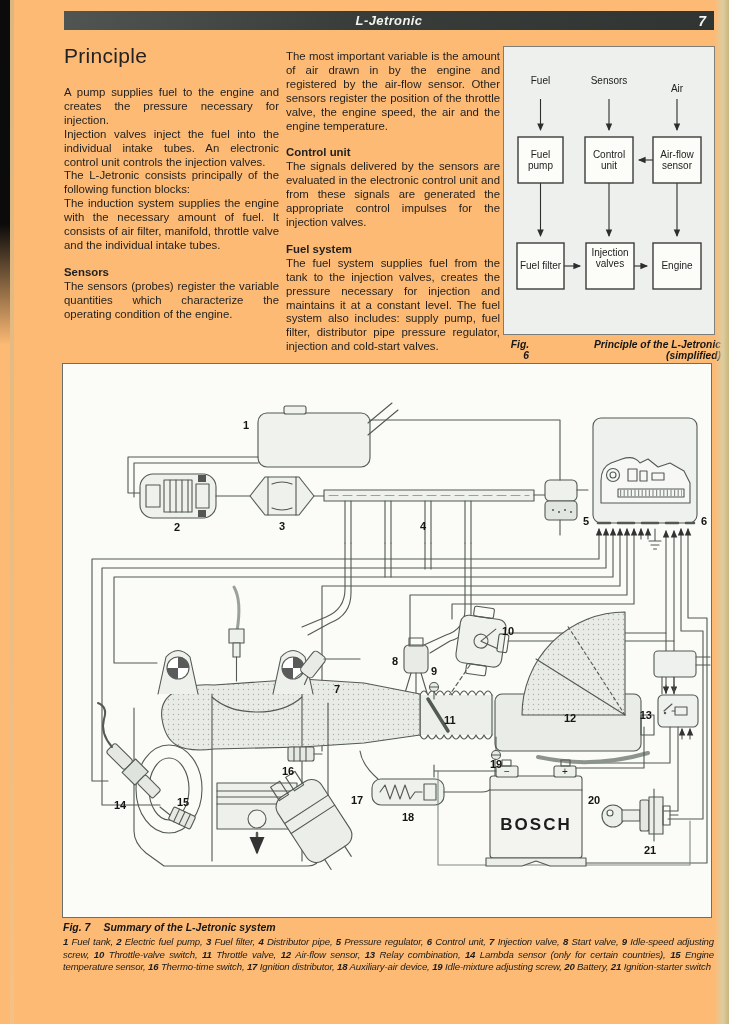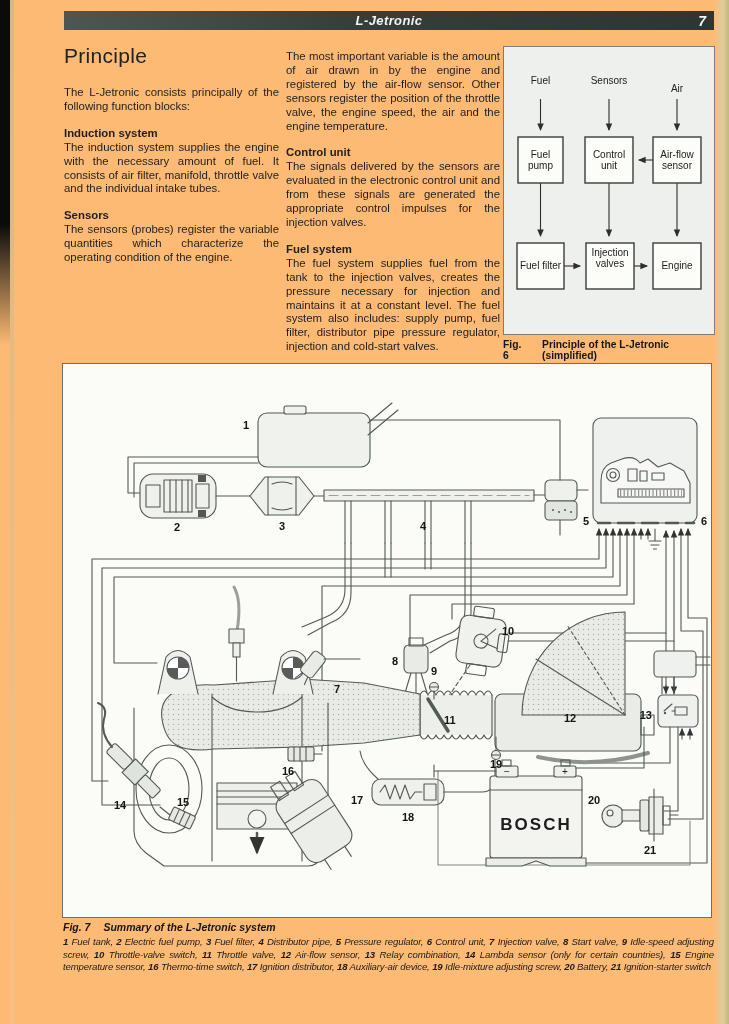--- a/index.html
+++ b/index.html
@@ -27,21 +27,21 @@
   .col1{left:64px;top:86px;width:215px;}
   .col2{left:286px;top:50px;width:214px;}
   
   .fig6{position:absolute;left:503px;top:46px;width:210px;height:287px;
     background:#edf0ec;border:1px solid #7a7d78;}
   .fig6 svg{position:absolute;left:0;top:0;}
   .f6lab{position:absolute;font-size:10px;color:#222;text-align:center;}
   .f6box{position:absolute;display:flex;align-items:center;justify-content:center;
     text-align:center;font-size:10px;color:#222;line-height:1.15;}
   .fig6cap{position:absolute;left:503px;top:339px;width:218px;font-size:10.3px;
-    font-weight:bold;color:#161616;display:flex;gap:13px;}
+    font-weight:bold;font-style:italic;color:#161616;display:flex;gap:13px;text-align:right;}
   
   .fig7{position:absolute;left:62px;top:363px;width:650px;height:555px;}
   svg text{font-family:"Liberation Sans",sans-serif;}
   .pn{font-size:11px;font-weight:bold;fill:#141414;}
   .fig7cap{position:absolute;left:63px;top:921px;width:651px;}
   .cap1{font-size:10.5px;font-weight:bold;font-style:italic;color:#161616;display:flex;gap:13px;}
   .legend{margin-top:3px;font-style:italic;font-size:9.6px;letter-spacing:-0.15px;
     line-height:1.32;color:#1c1c1c;text-align:justify;}
   .lgn{font-weight:bold;}
 </style>
@@ -53,22 +53,23 @@
   <div class="edge-left-crease"></div>
 
   <div class="hbar">
     <span class="hbar-title">L-Jetronic</span>
     <span class="hbar-num">7</span>
   </div>
 
   <div class="page-title">Principle</div>
 
   <div class="col col1">
+    <p>A pump supplies fuel to the engine and creates the pressure necessary for injection.</p>
+    <p>Injection valves inject the fuel into the individual intake tubes. An electronic control unit controls the injection valves.</p>
     <p>The L-Jetronic consists principally of the following function blocks:</p>
-    <p class="shead">Induction system</p>
     <p>The induction system supplies the engine with the necessary amount of fuel. It consists of air filter, manifold, throttle valve and the individual intake tubes.</p>
     <p class="shead">Sensors</p>
     <p>The sensors (probes) register the variable quantities which characterize the operating condition of the engine.</p>
   </div>
 
   <div class="col col2">
     <p>The most important variable is the amount of air drawn in by the engine and registered by the air-flow sensor. Other sensors register the position of the throttle valve, the engine speed, the air and the engine temperature.</p>
     <p class="shead">Control unit</p>
     <p>The signals delivered by the sensors are evaluated in the electronic control unit and from these signals are generated the appropriate control impulses for the injection valves.</p>
     <p class="shead">Fuel system</p>

